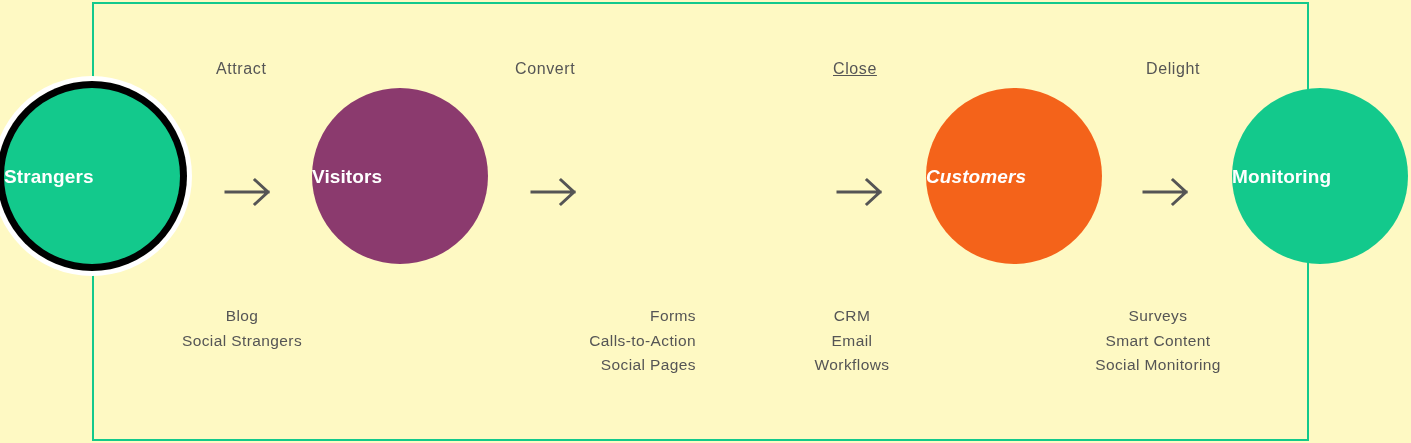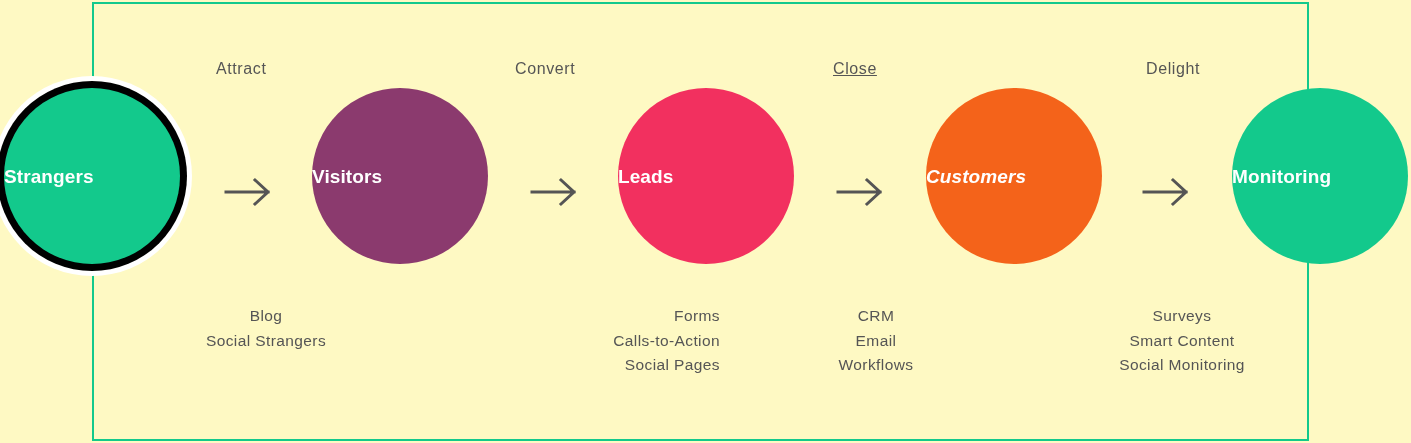--- a/index.html
+++ b/index.html
@@ -97,21 +97,20 @@
   
   .tactics {
     position: absolute;
     top: 304px;
     width: 300px;
     text-align: center;
     color: #555555;
     font-size: 15.5px;
     line-height: 24.5px;
     letter-spacing: 0.4px;
-    margin-left: 24px;
   }
   .tactics div { white-space: nowrap; }
   .t1 { left: 92px;   }
   .t2 { left: 396px; text-align: right;  }
   .t3 { left: 702px;  }
   .t4 { left: 1008px; }
 </style>
 </head>
 <body>
 
@@ -123,23 +122,20 @@
   <div class="stage-label sl1">Attract</div>
   <div class="stage-label sl2">Convert</div>
   <div class="stage-label sl3">Close</div>
   <div class="stage-label sl4">Delight</div>
 
   <div class="circle c-strangers ringed">
     <span class="clabel">Strangers</span>
   </div>
   <div class="circle c-visitors">
     <span class="clabel">Visitors</span>
-  </div>
-  <div class="circle c-leads">
-    <span class="clabel">Leads</span>
   </div>
   <div class="circle c-customers">
     <span class="clabel">Customers</span>
   </div>
   <div class="circle c-promoters">
     <span class="clabel">Monitoring</span>
   </div>
 
   <div class="arrow a1">
     <svg width="56" height="36" viewBox="0 0 56 36">

